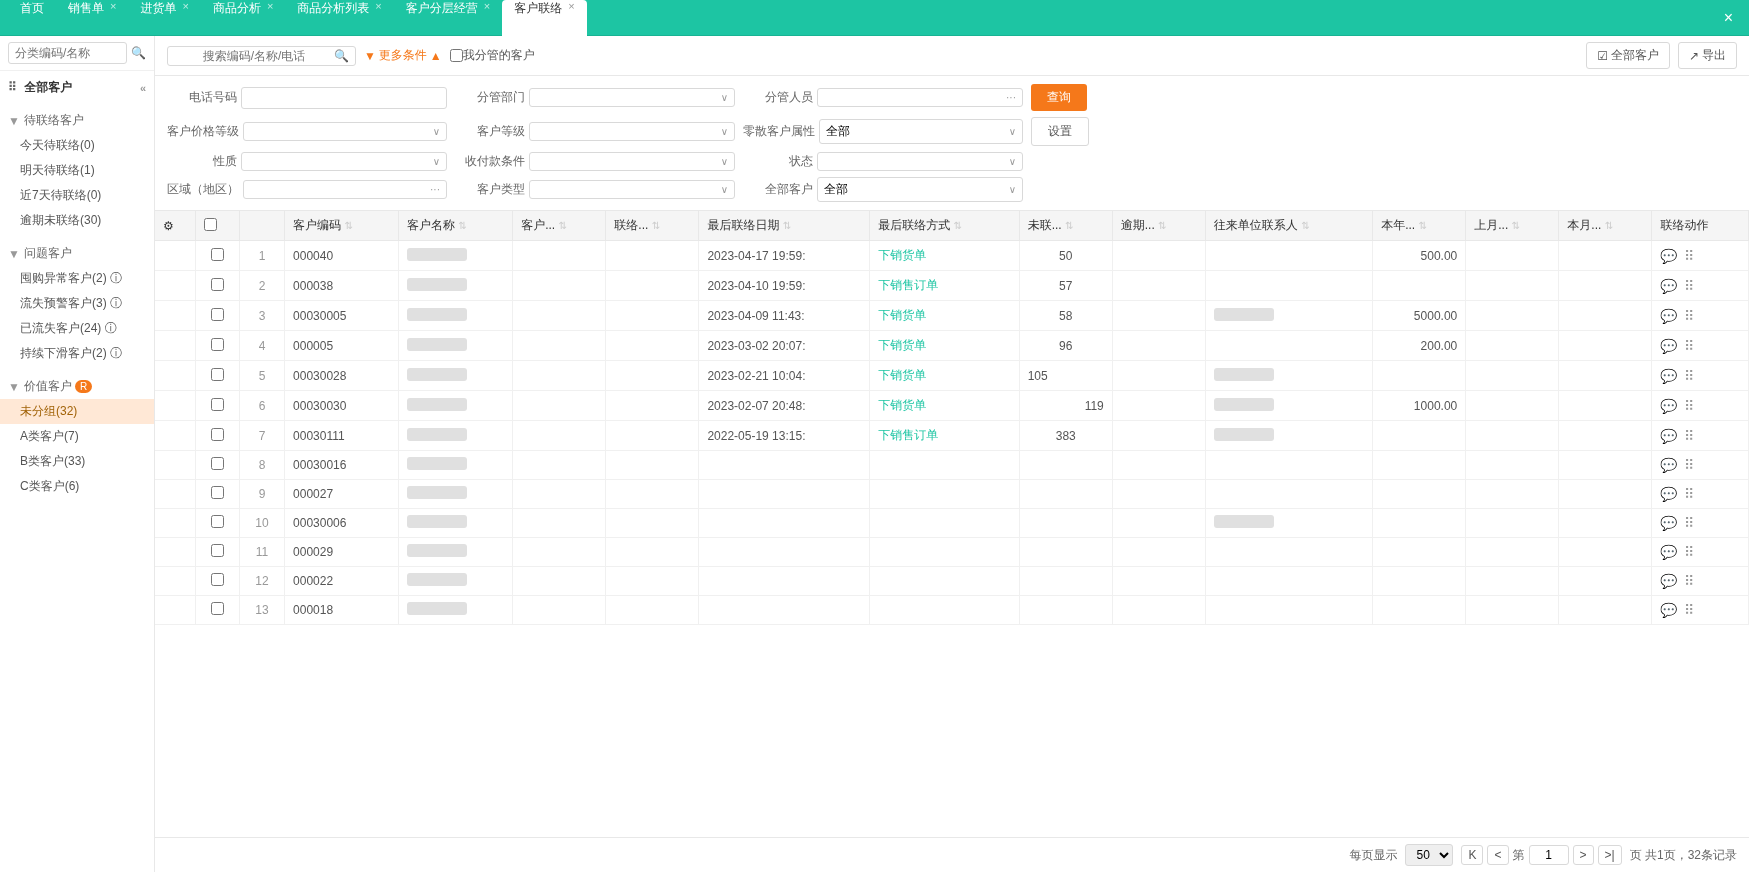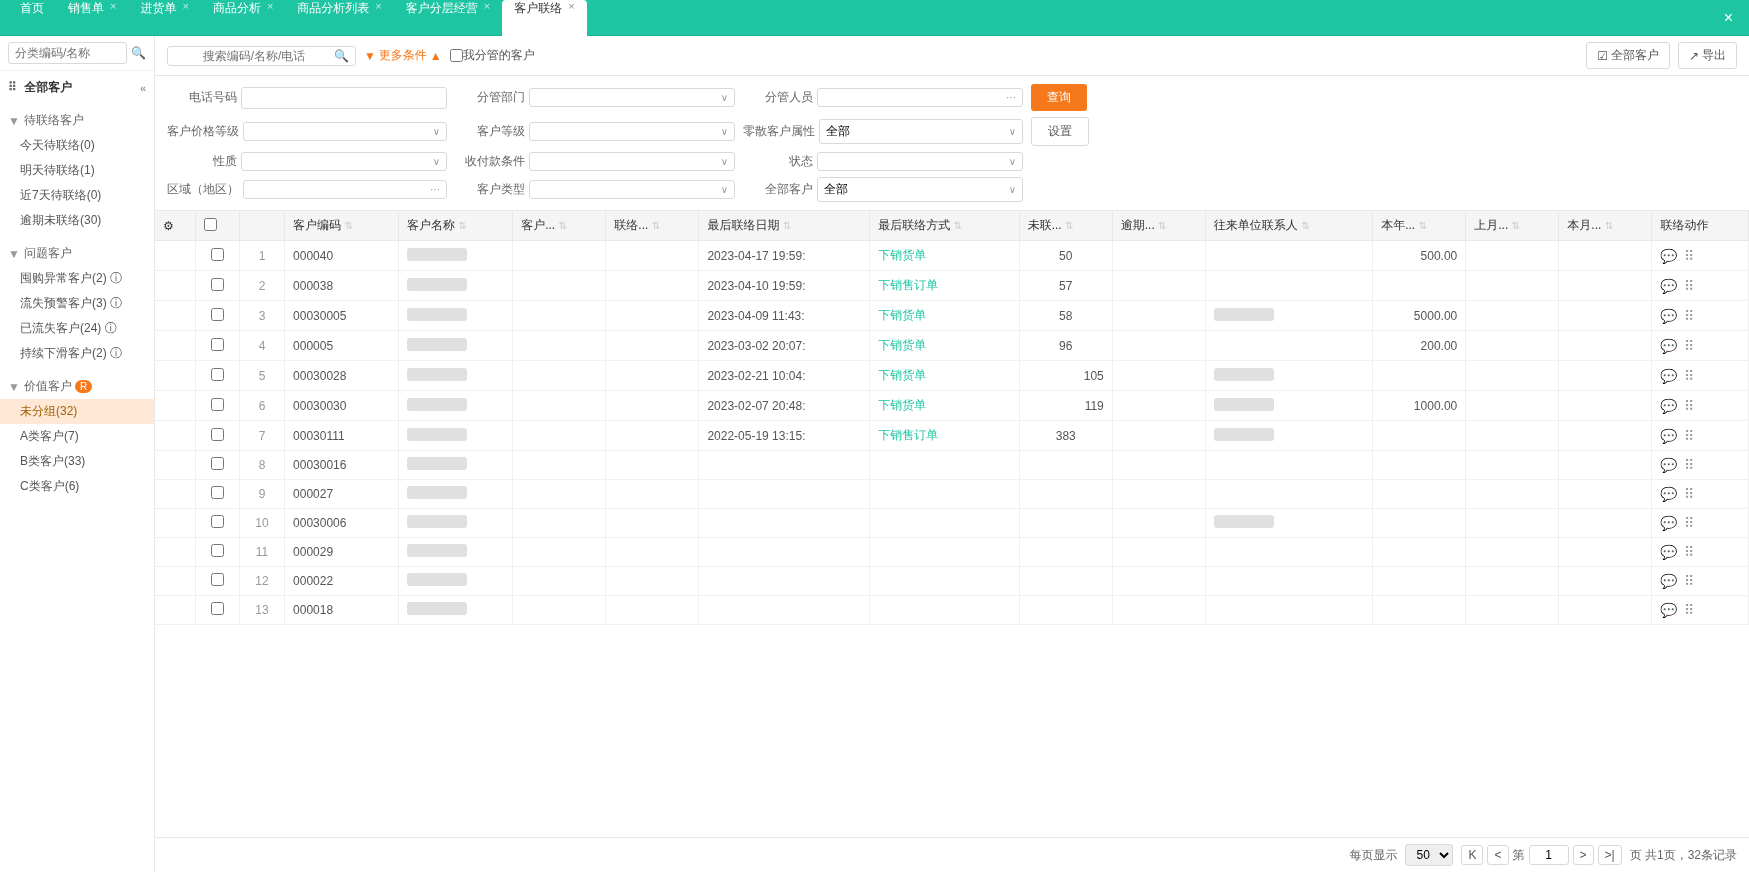--- a/index.html
+++ b/index.html
@@ -447,21 +447,21 @@
             <tr>
       <td style="text-align:center"></td>
       <td style="text-align:center"><input type="checkbox" style=""></td>
       <td class="row-num">5</td>
       <td>00030028</td>
       <td><span style="background:#e0e0e0;border-radius:3px;display:inline-block;min-width:60px;height:13px;"></span></td>
       <td></td>
       <td></td>
       <td>2023-02-21 10:04:</td>
       <td><a class="td-link">下销货单</a></td>
-      <td style="text-align:right">105</td>
+      <td style="text-align:left">105</td>
       <td></td>
       <td><span style="background:#e0e0e0;border-radius:3px;display:inline-block;min-width:60px;height:13px;"></span></td>
       <td style="text-align:right"></td>
       <td></td>
       <td></td>
       <td>
         <div class="col-actions">
           <span class="action-icon">💬</span>
           <span class="action-icon">⠿</span>
         </div>

